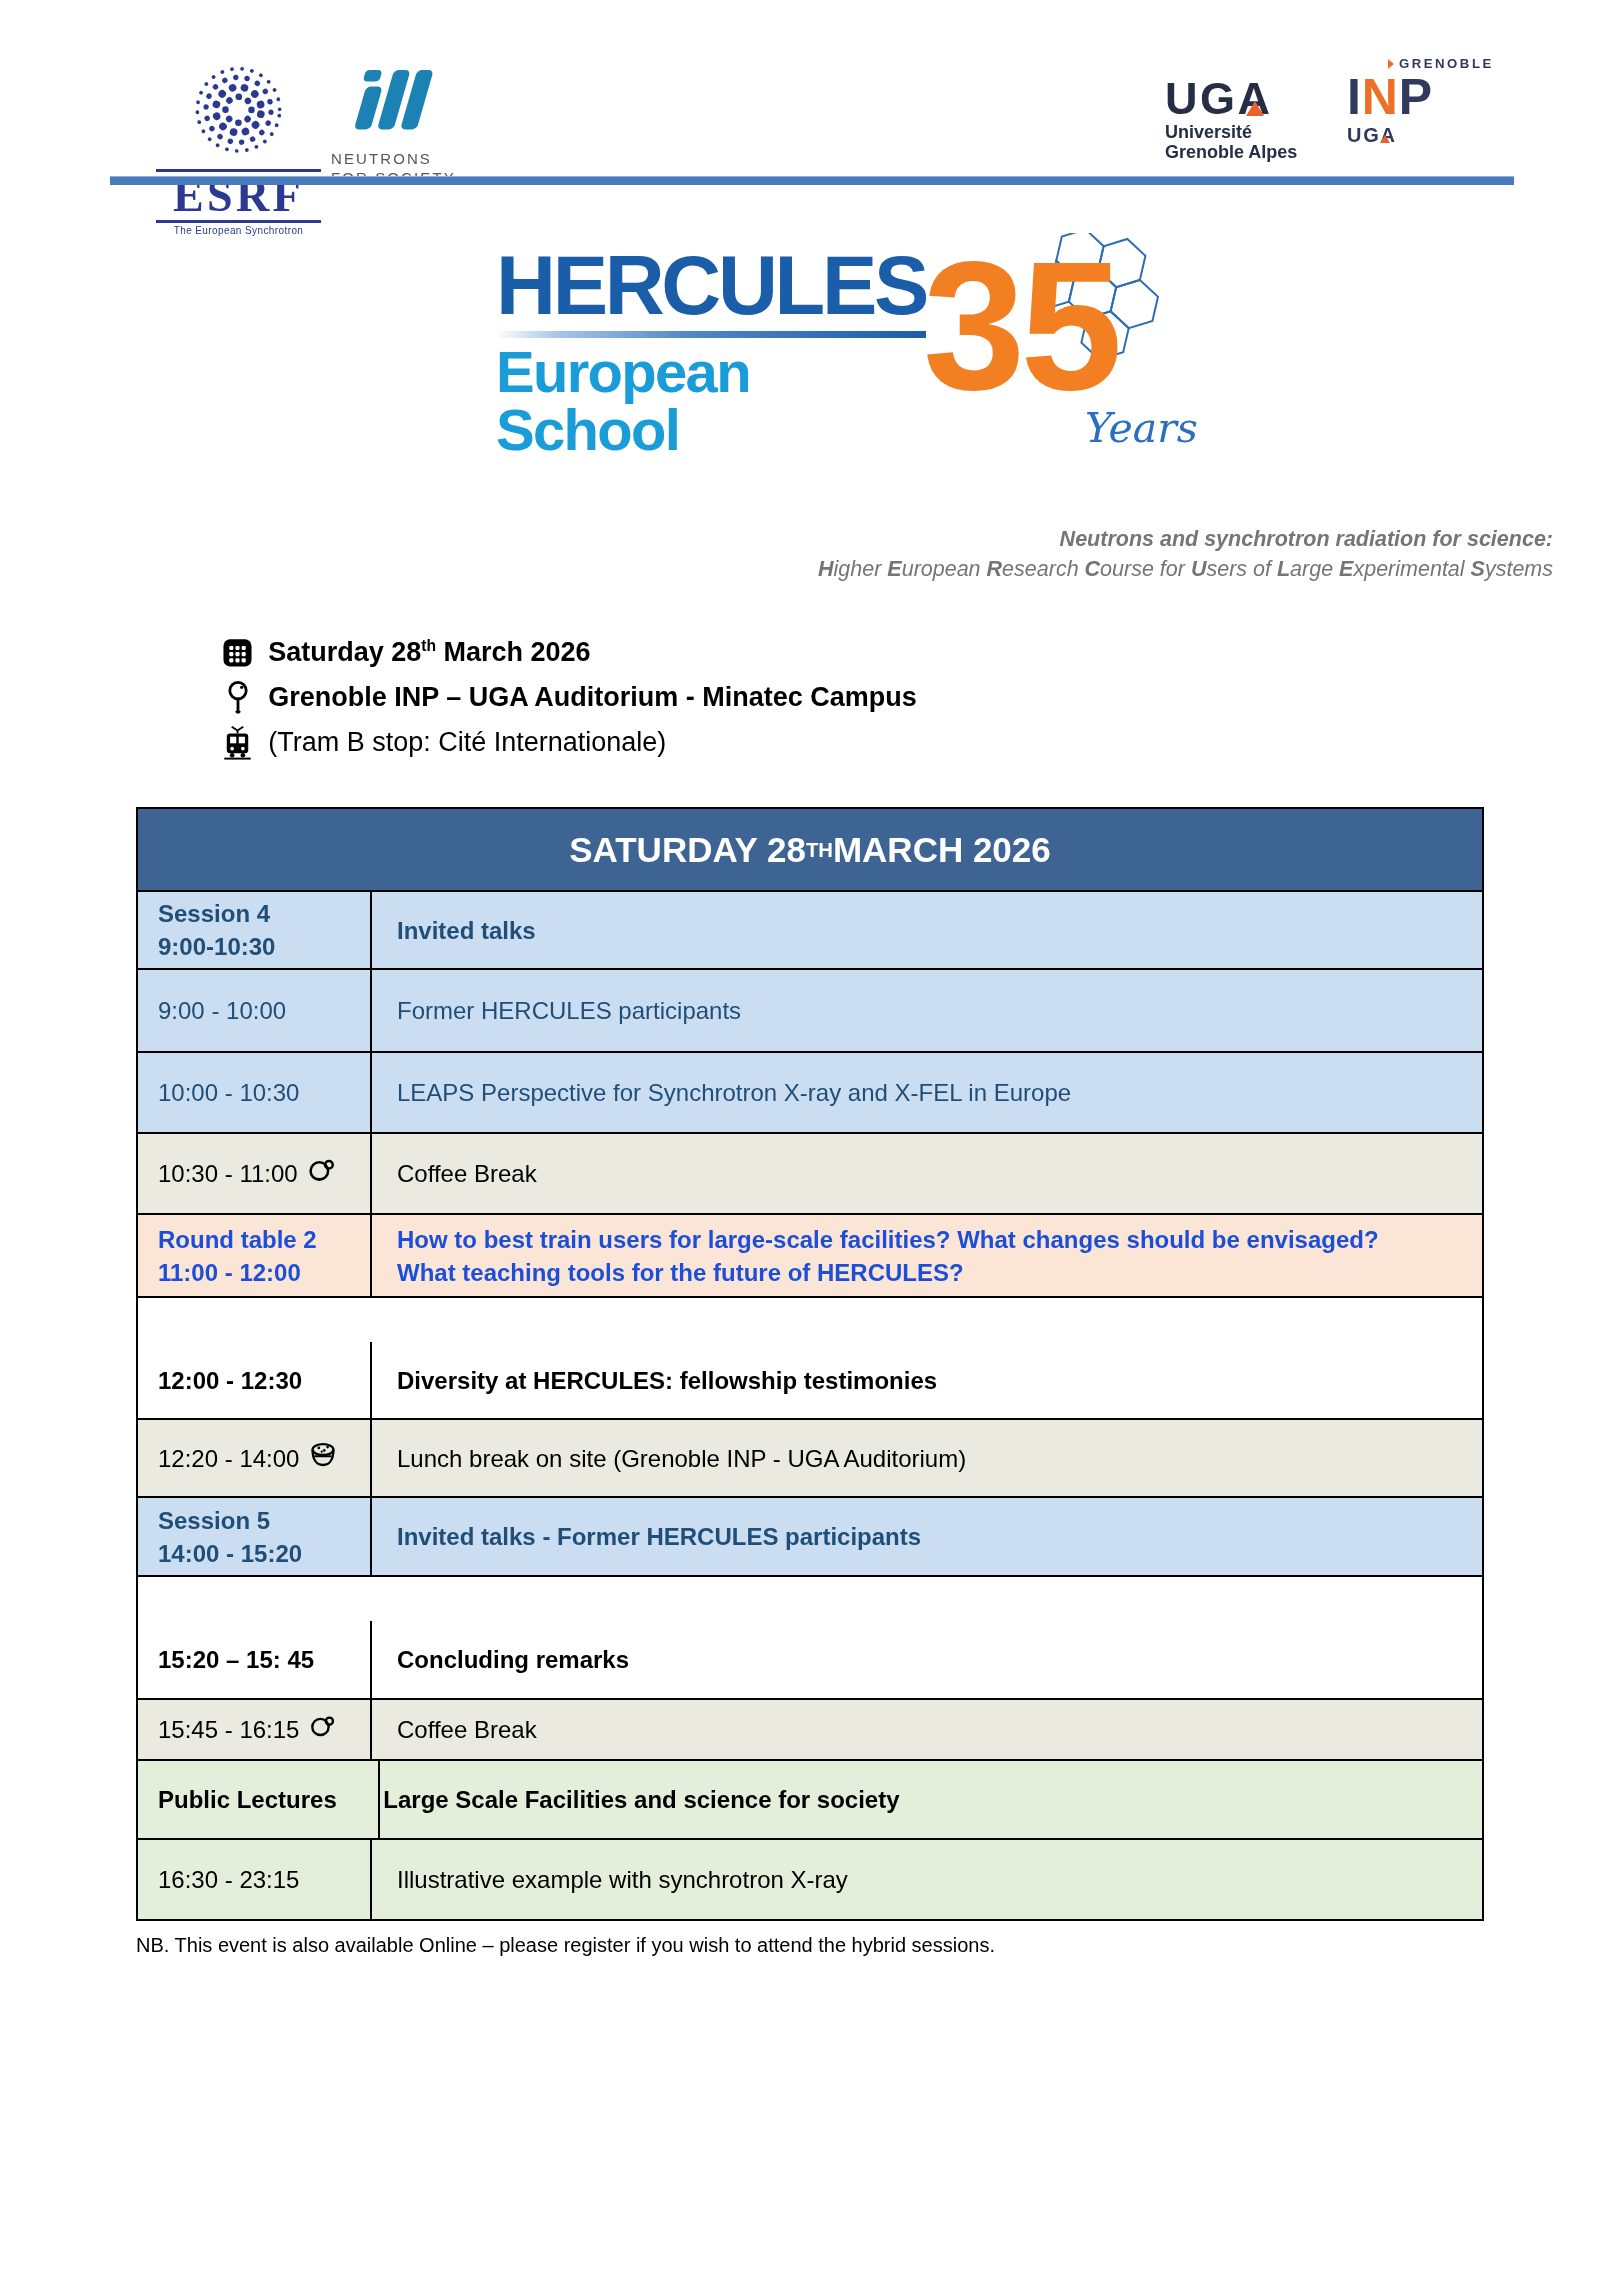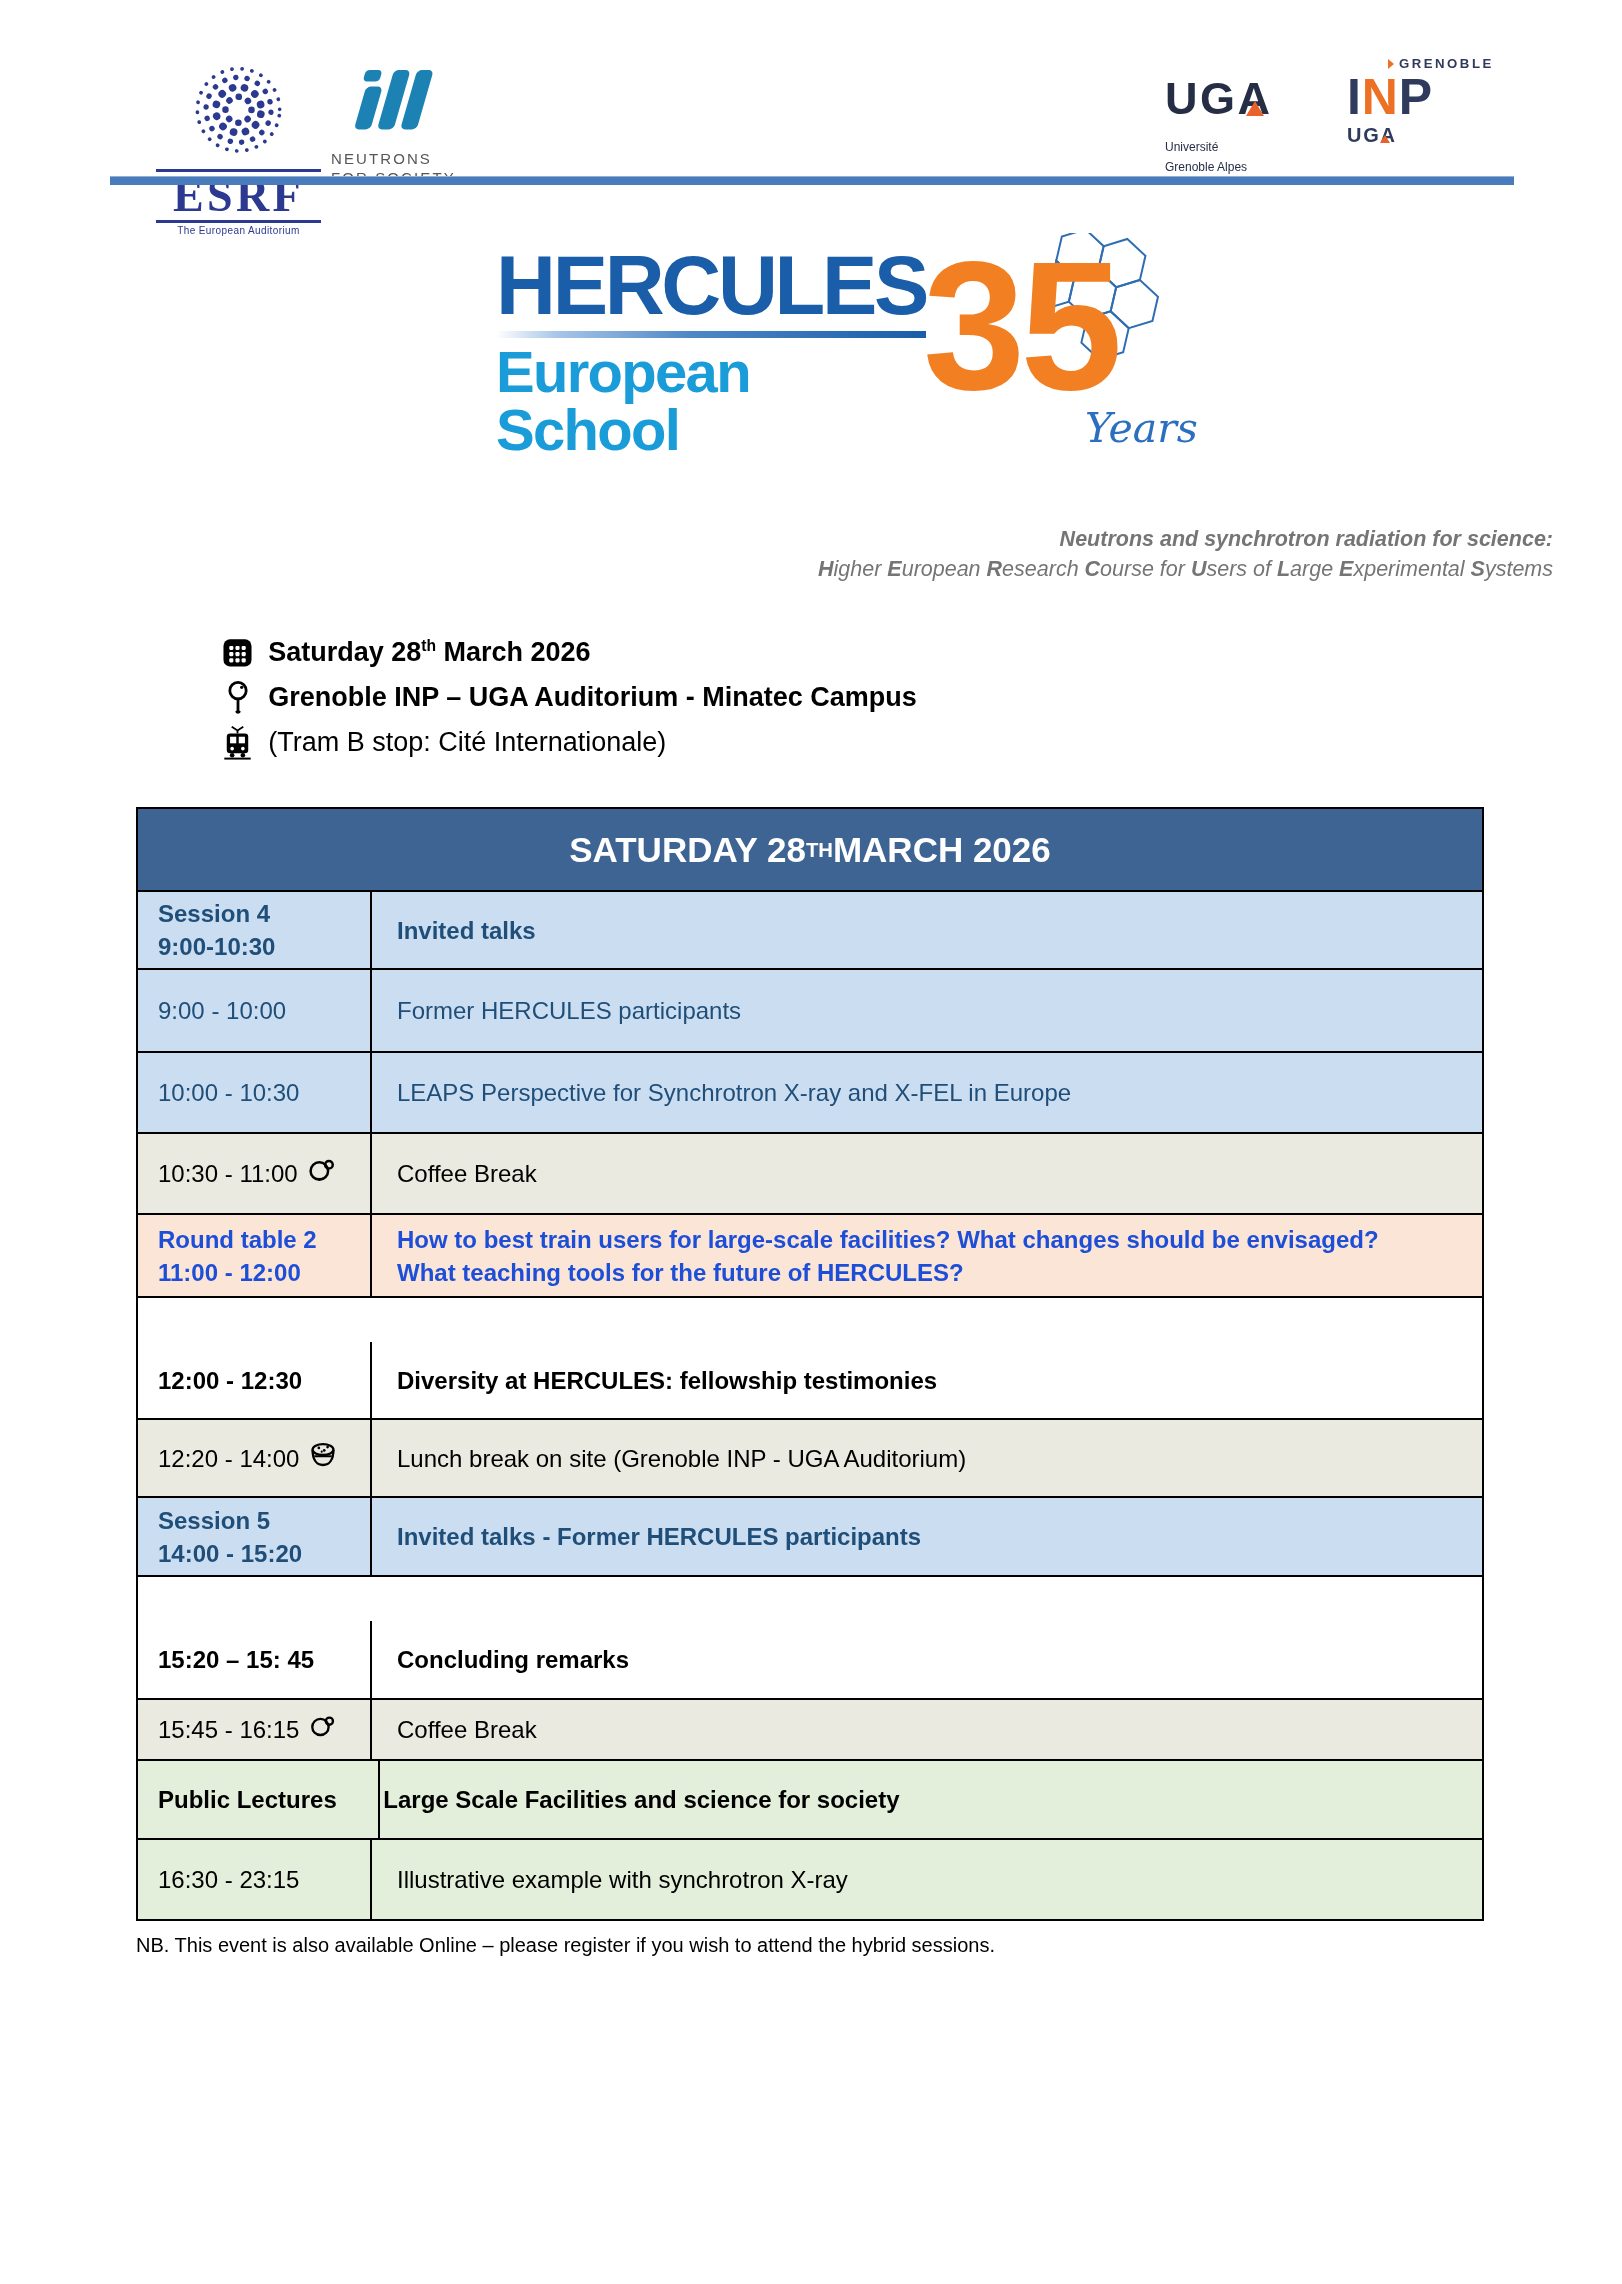--- a/index.html
+++ b/index.html
@@ -11,21 +11,21 @@
   .esrf{left:156px;top:60px;width:165px;text-align:center;color:#2B3990;}
   .esrf-word{font-family:"Liberation Serif",serif;font-weight:bold;font-size:46px;letter-spacing:3.3px;
              border-top:3.3px solid #2B3990;border-bottom:3.3px solid #2B3990;padding:0 5px;line-height:1.05;margin-top:1.7px;}
   .esrf-sub{font-size:10px;margin-top:2.5px;letter-spacing:0.4px;}
   .ill{left:331px;top:65px;width:182px;}
   .ill-text{font-size:15px;letter-spacing:2.1px;color:#53565A;line-height:19px;margin-top:5px;}
   .uga{left:1165px;top:76px;width:174px;color:#252E44;}
   .uga-acronym{font-size:45px;font-weight:900;letter-spacing:2.5px;line-height:1;}
   .uga-tri{display:inline-block;width:0;height:0;border-left:9px solid transparent;border-right:9px solid transparent;
            border-bottom:15px solid #E8622C;margin-left:-26.5px;vertical-align:-1.7px;}
-  .uga-sub{font-size:12px;font-weight:normal;line-height:20px;margin-top:16px;}
+  .uga-sub{font-size:18px;font-weight:bold;line-height:20px;margin-top:1px;}
   .inp{left:1347px;top:56px;width:149px;color:#2F3A5C;}
   .inp-region{font-size:13.2px;font-weight:bold;letter-spacing:2.5px;display:flex;align-items:center;gap:5px;padding-left:41px;}
   .inp-flag{width:0;height:0;border-left:6.6px solid #ED7124;border-top:5px solid transparent;border-bottom:5px solid transparent;}
   .inp-acronym{font-size:50px;font-weight:700;line-height:1.05;letter-spacing:0.8px;}
   .inp-sub{font-size:20px;font-weight:900;letter-spacing:1.7px;}
   .inp-sub .uga-tri{border-left-width:5px;border-right-width:5px;border-bottom-width:8.3px;margin-left:-16.5px;}
 
   .blue-rule{position:absolute;left:110px;top:176px;width:1404px;height:8.3px;background:#4A7BBA;border-top:1.7px solid #8FB1DA;}
 
   
@@ -80,21 +80,21 @@
   <div class="logo esrf">
     <svg width="109" height="104" viewBox="0 0 100 96">
       <g fill="none" stroke="#2B3990" stroke-linecap="round">
         <circle cx="50" cy="46" r="12" stroke-width="6" stroke-dasharray="0.1 9.3"></circle>
         <circle cx="50" cy="46" r="21" stroke-width="7" stroke-dasharray="0.1 11" transform="rotate(11 50 46)"></circle>
         <circle cx="50" cy="46" r="30" stroke-width="5" stroke-dasharray="0.1 10.4" transform="rotate(4 50 46)"></circle>
         <circle cx="50" cy="46" r="38" stroke-width="3.4" stroke-dasharray="0.1 9.2" transform="rotate(8 50 46)"></circle>
       </g>
     </svg>
     <div class="esrf-word">ESRF</div>
-    <div class="esrf-sub">The European Auditorium</div>
+    <div class="esrf-sub">The European Synchrotron</div>
   </div>
 
   <div class="logo ill">
     <svg width="124" height="76" viewBox="0 0 150 92">
       <g transform="skewX(-16) translate(24 0)" fill="#1C82B3">
         <rect x="26" y="26" width="20" height="52" rx="6"></rect>
         <rect x="54" y="6" width="20" height="72" rx="6"></rect>
         <rect x="82" y="6" width="20" height="72" rx="6"></rect>
         <rect x="20" y="6" width="20" height="14" rx="5"></rect>
       </g>

